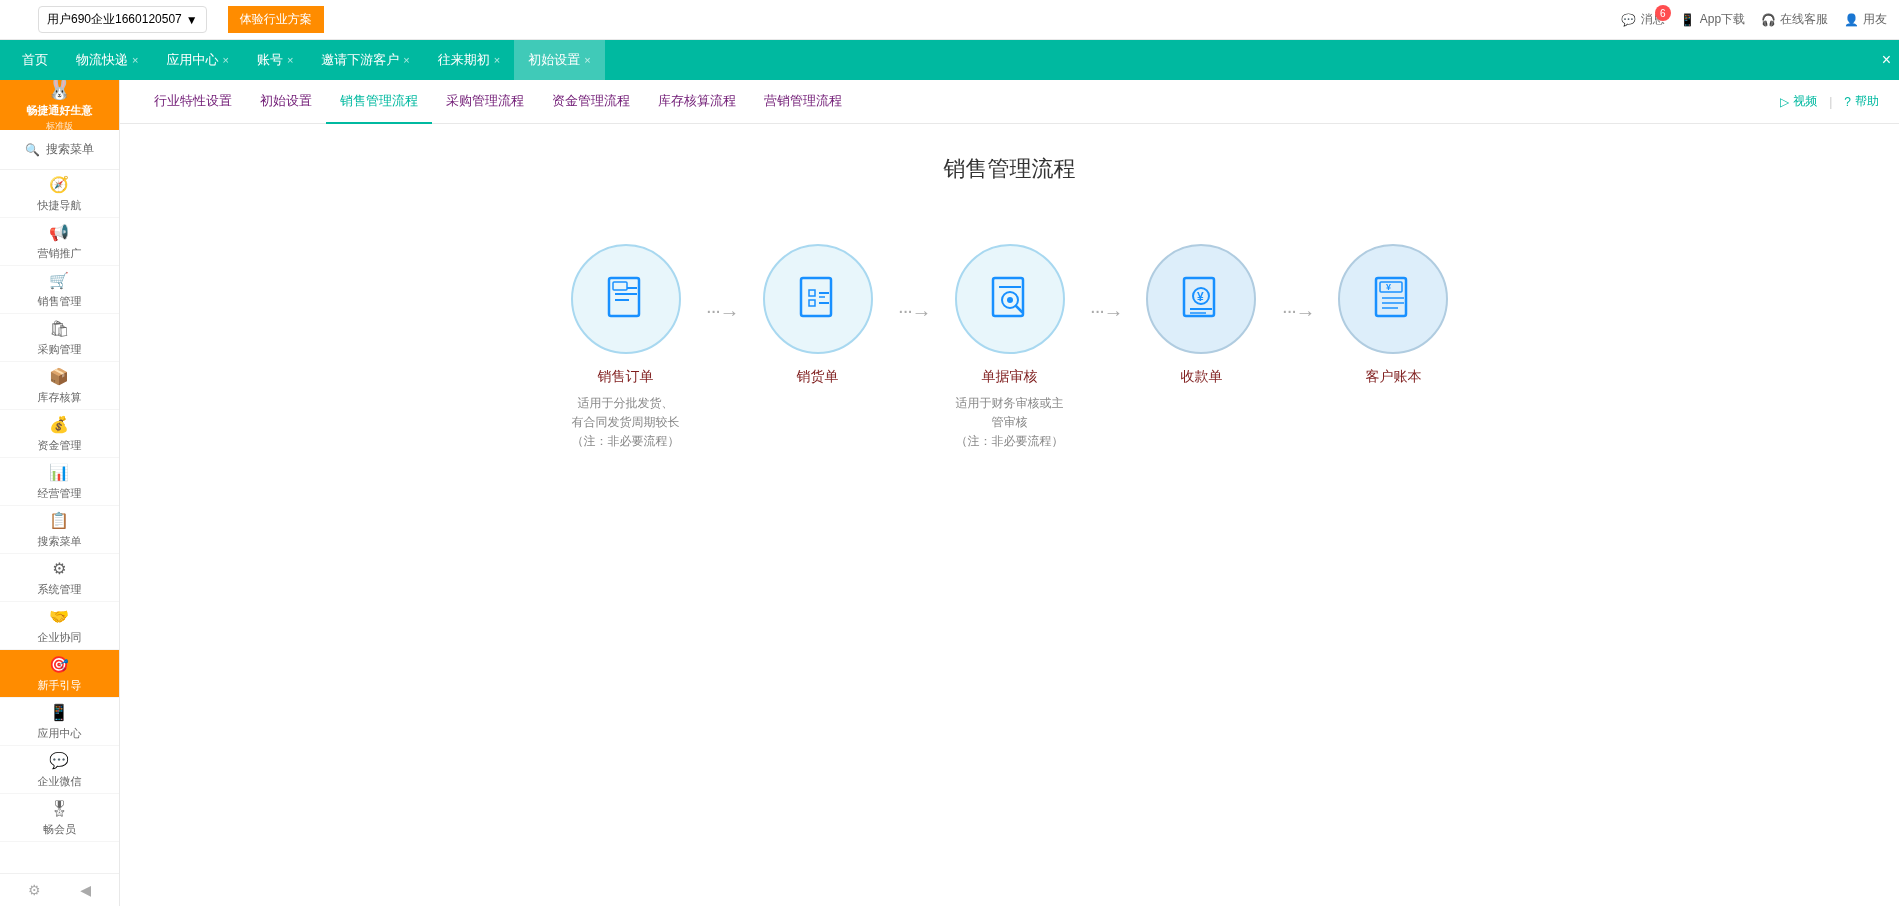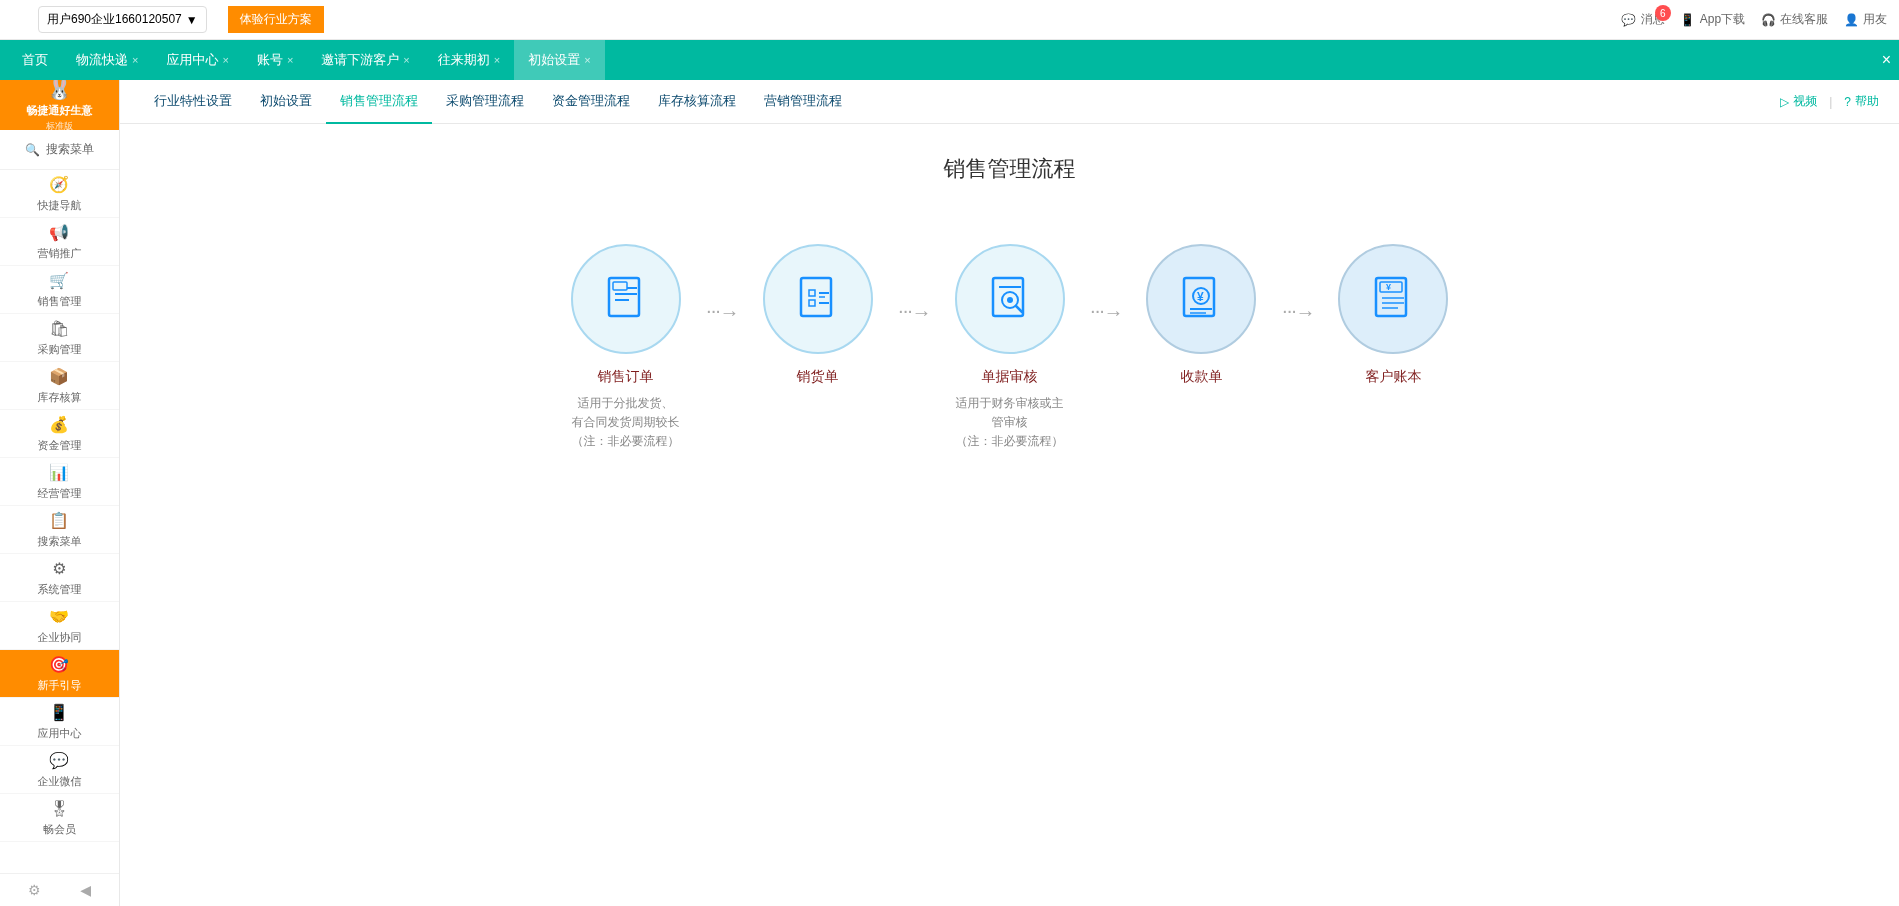--- a/index.html
+++ b/index.html
@@ -89,21 +89,21 @@
     
     .main { flex: 1; background: #fff; overflow-y: auto; }
 
     
     .sub-tabs {
       display: flex; align-items: center; border-bottom: 1px solid #e8e8e8;
       padding: 0 20px; background: #fff; height: 44px;
     }
     .sub-tab {
       padding: 0 14px; height: 44px; display: flex; align-items: center;
-      cursor: pointer; font-size: 13px; color: #0c4a6e; white-space: nowrap;
+      cursor: pointer; font-size: 13px; color: #701a75; white-space: nowrap;
       border-bottom: 2px solid transparent; margin-bottom: -1px;
     }
     .sub-tab.active { color: #00b9a0; border-bottom-color: #00b9a0; font-weight: 500; }
     .sub-tab-right { margin-left: auto; display: flex; gap: 12px; font-size: 12px; color: #00b9a0; align-items: center; }
     .sub-tab-right span { cursor: pointer; display: flex; align-items: center; gap: 4px; }
 
     
     .content { padding: 30px 40px; }
     .page-title { text-align: center; font-size: 22px; font-weight: 500; color: #333; margin-bottom: 60px; }
 

